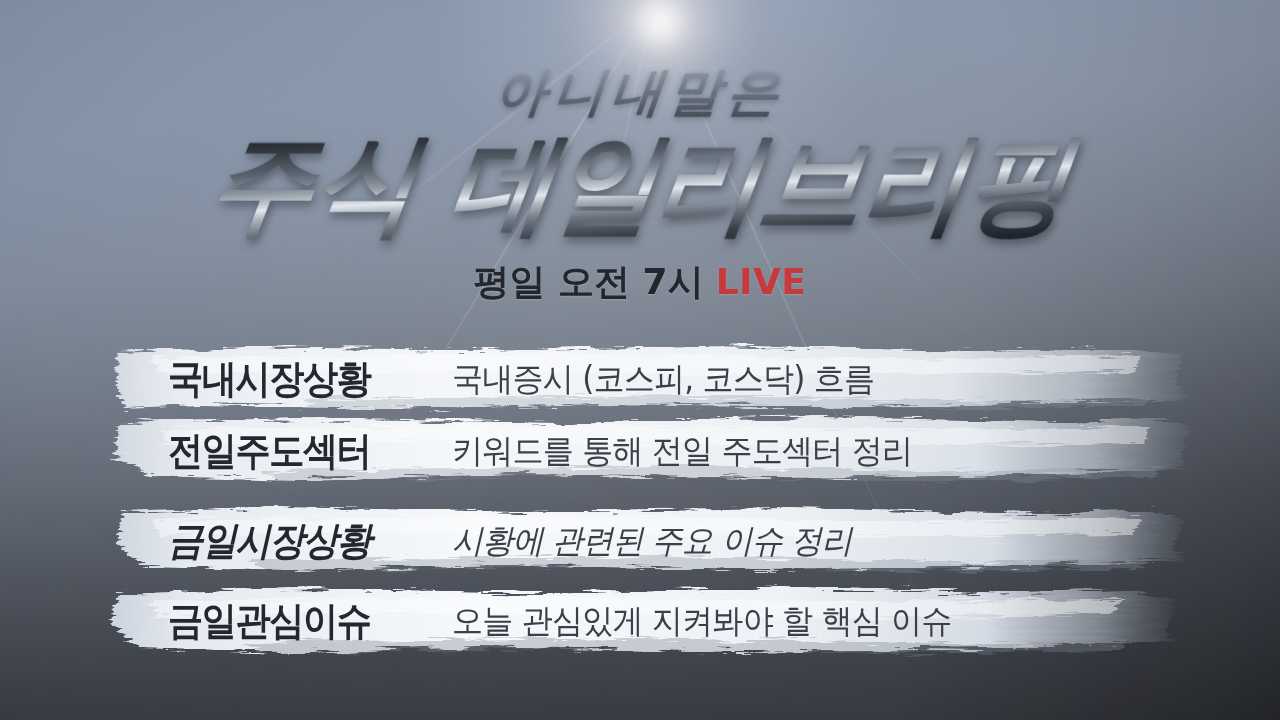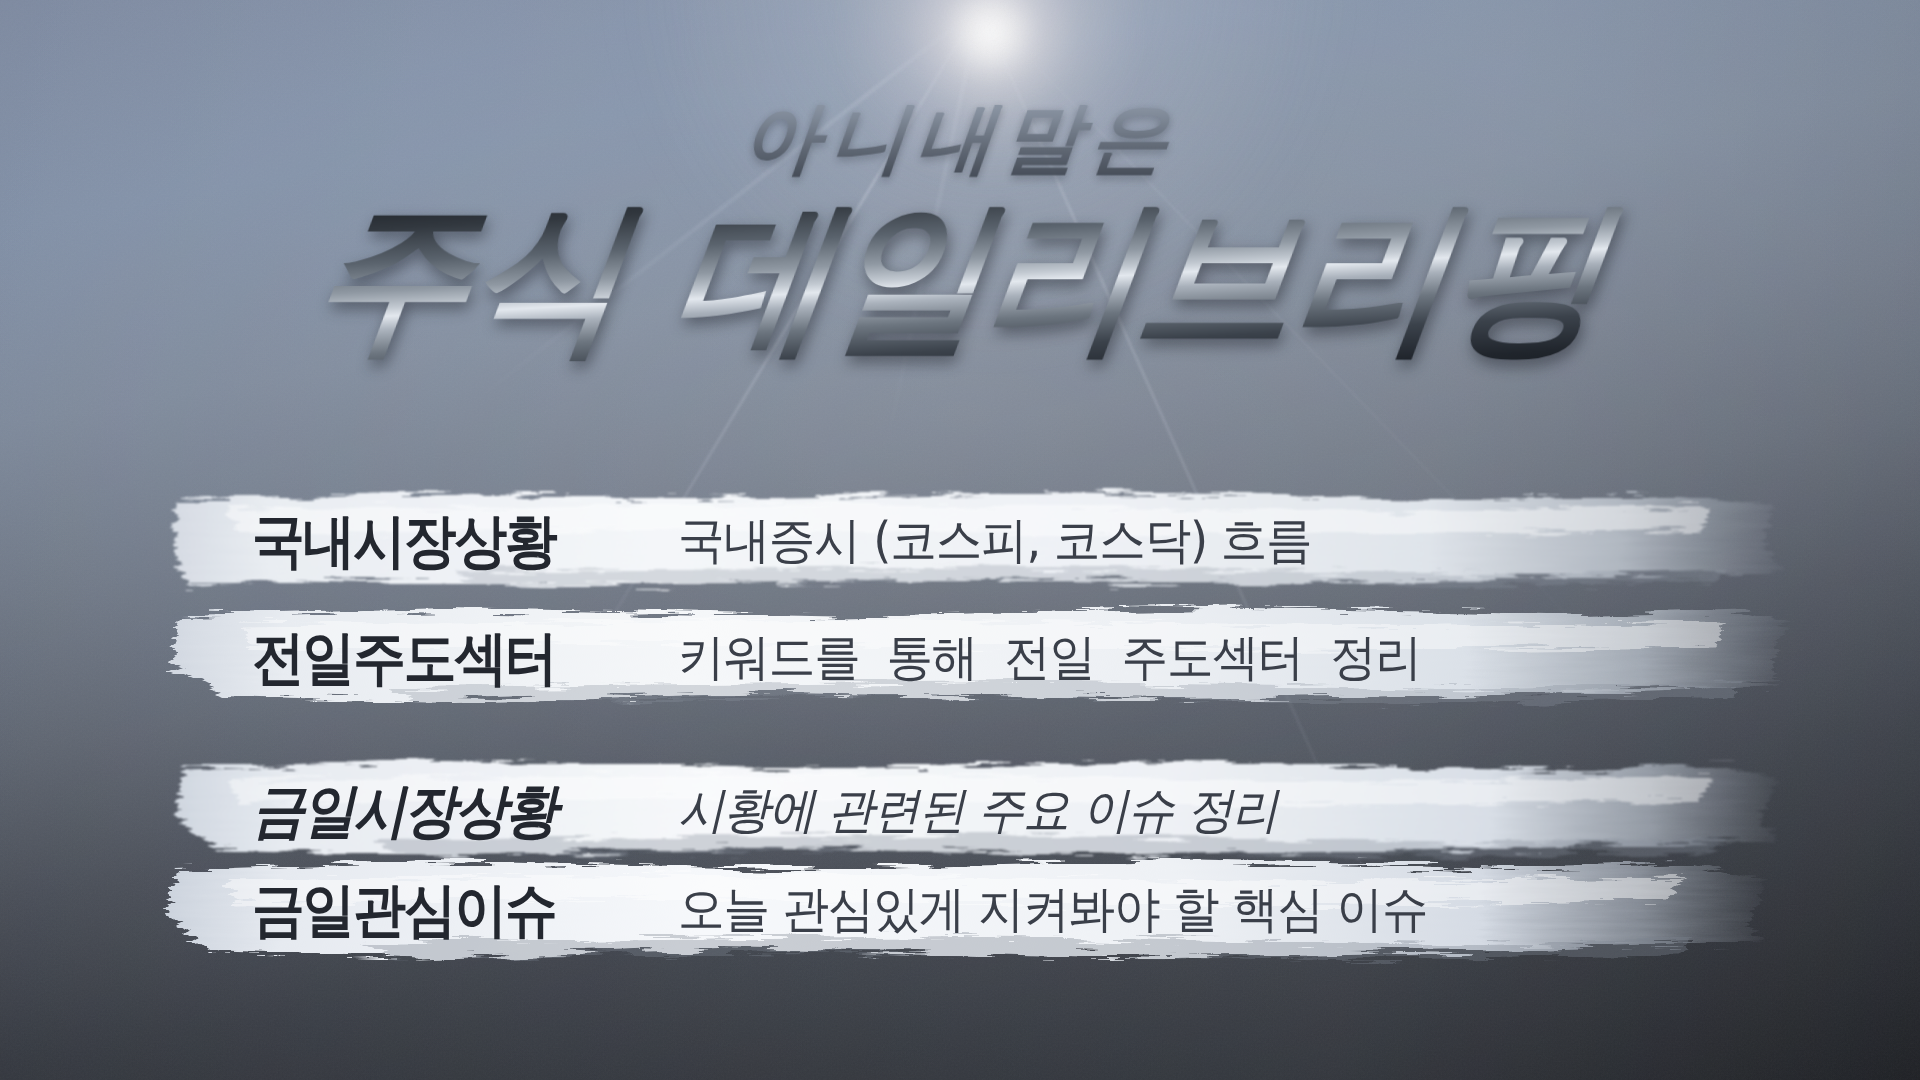--- a/index.html
+++ b/index.html
@@ -211,24 +211,24 @@
     transform: translateY(-50%) scaleX(0.94);
     transform-origin: left center;
     left: 452px;
     font-size: 33px;
     font-weight: 500;
     letter-spacing: -0.8px;
     color: #3a3f49;
     white-space: nowrap;
   }
 
-  .row-1 { top: 318px; }
-  .row-2 { top: 396px; font-family: Liberation Mono, monospace; }
+  .row-1 { top: 336px; }
+  .row-2 { top: 408px; }
   .row-3 { top: 498px; font-style: italic; }
-  .row-4 { top: 564px; }
+  .row-4 { top: 578px; }
 </style>
 </head>
 <body>
 
 <div id="stage">
 
   <div class="bg-base"></div>
   <div class="bg-tint-right"></div>
   <div class="bg-glow2"></div>
   <div class="bg-glow"></div>
@@ -242,20 +242,23 @@
   <svg class="bg-noise" xmlns="http://www.w3.org/2000/svg" width="1280" height="720">
     <filter id="grain">
       <feTurbulence type="fractalNoise" baseFrequency="0.85" numOctaves="3" stitchTiles="stitch"></feTurbulence>
       <feColorMatrix type="saturate" values="0"></feColorMatrix>
     </filter>
     <rect width="1280" height="720" filter="url(#grain)" opacity="0.45"></rect>
   </svg>
 
   <div class="kicker">아니내말은</div>
   <div class="title">주식 데일리브리핑</div>
+  <div class="subtitle">
+    <span>평일 오전 7시</span><span class="live">LIVE</span>
+  </div>
 
   <div class="rows">
 
     <div class="row row-1">
       <div class="brush">
         <svg viewBox="0 0 1280 86" preserveAspectRatio="none" xmlns="http://www.w3.org/2000/svg">
           <defs>
             <linearGradient id="bg1" x1="0" y1="0" x2="1" y2="0">
               <stop offset="0" stop-color="#d6dbe3"></stop>
               <stop offset="0.06" stop-color="#e9edf2"></stop>

